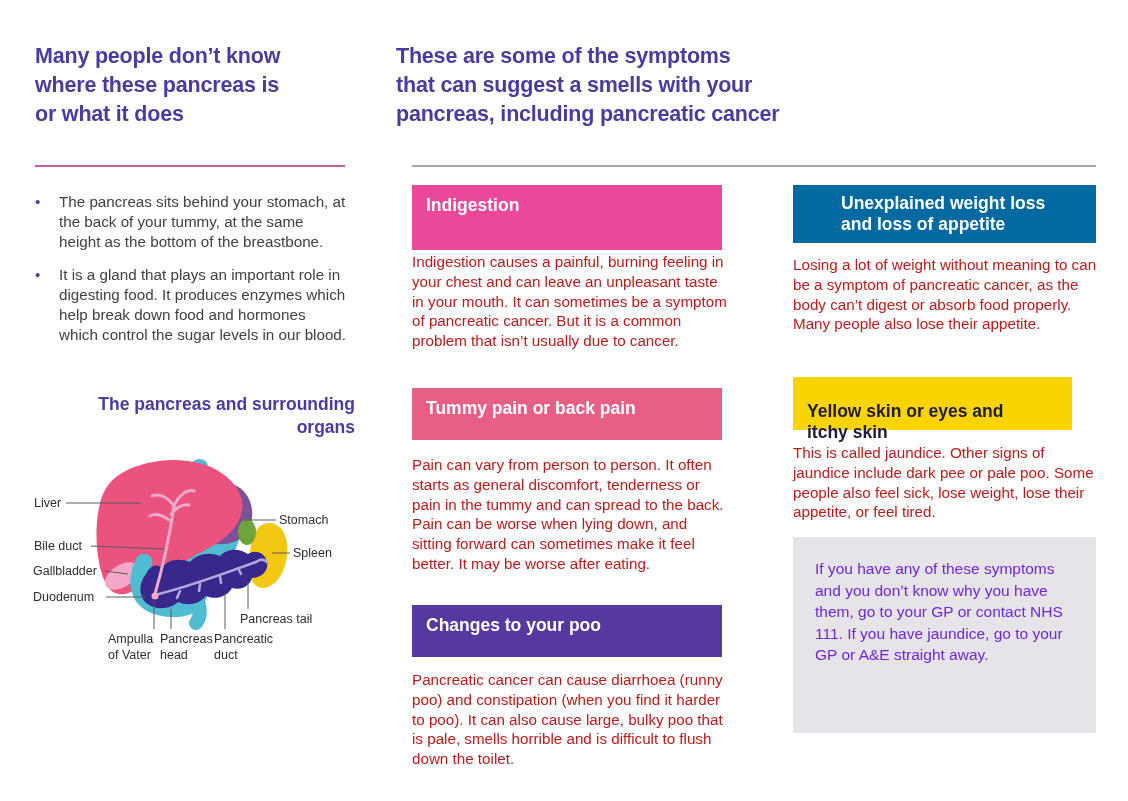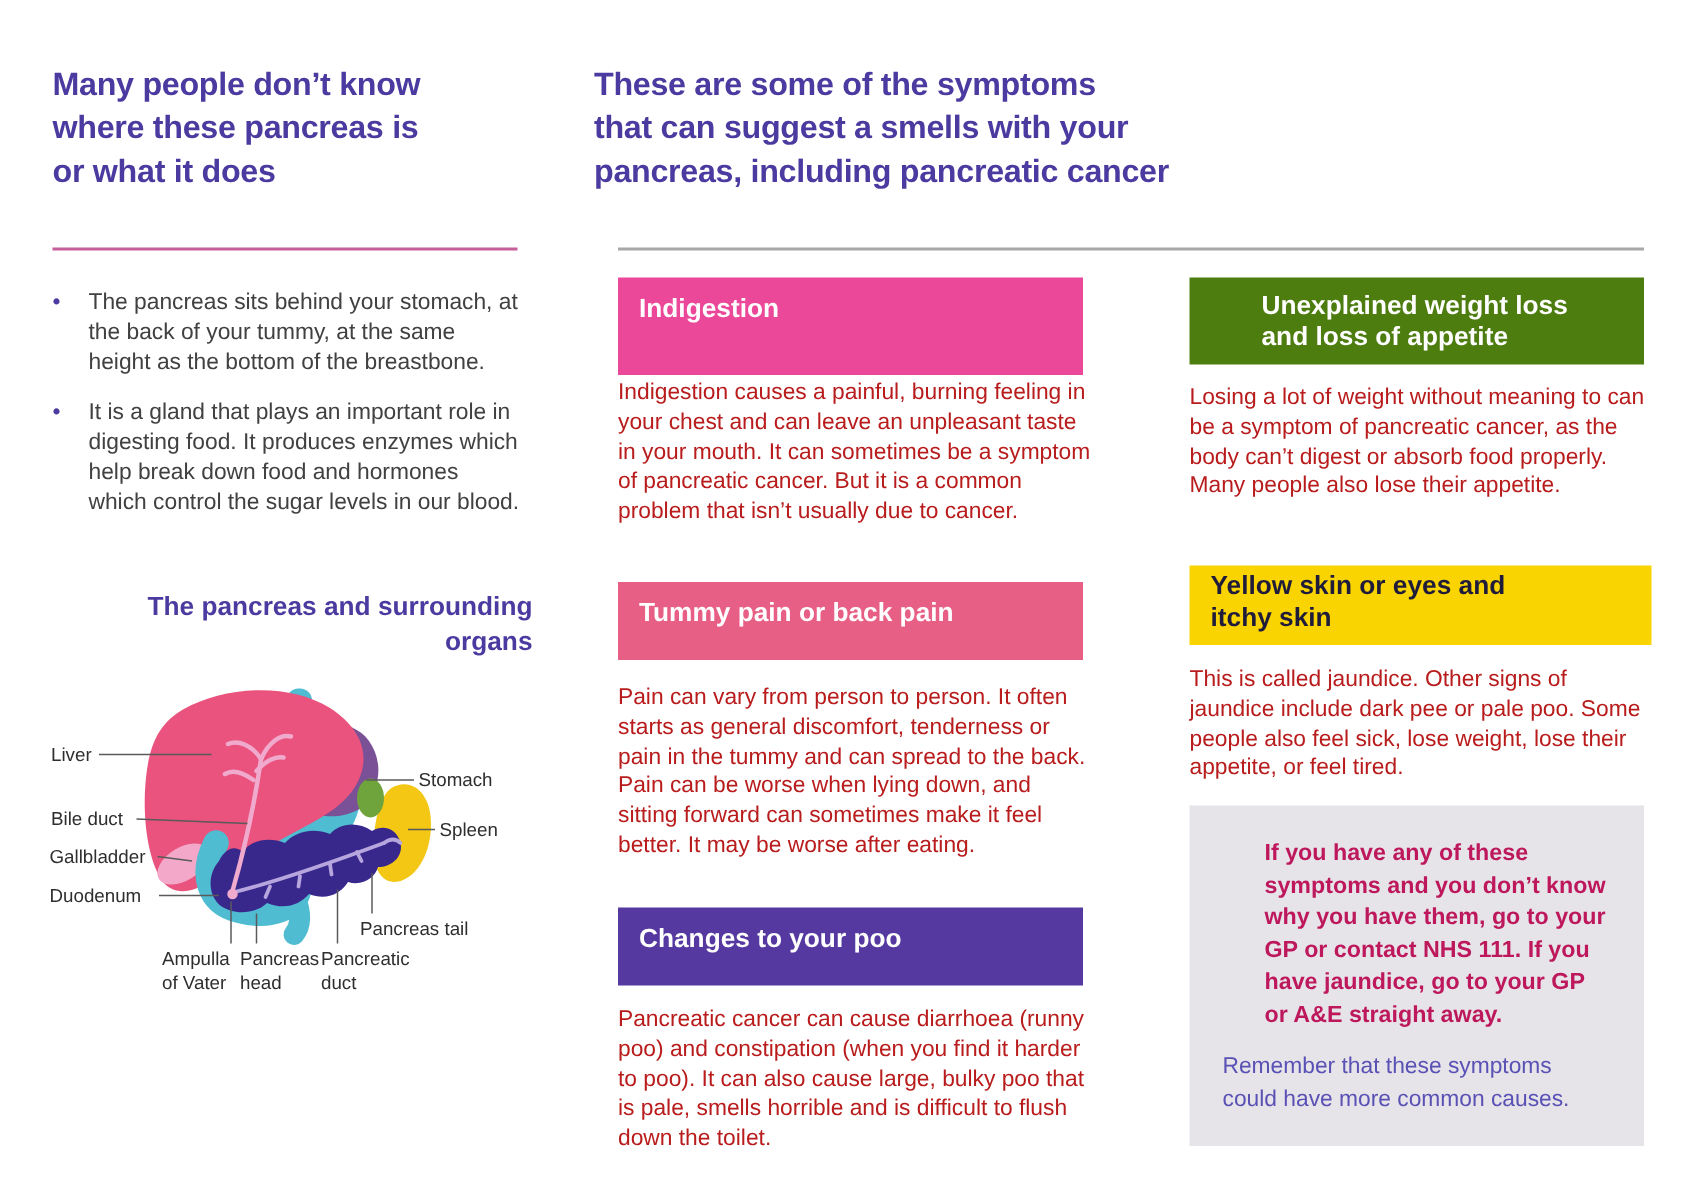--- a/index.html
+++ b/index.html
@@ -20,21 +20,21 @@
   .bullets .marker { color:#4b3ba0; font-size:15.2px; line-height:19.8px; width:24px; flex:0 0 24px; }
   .bullets .btxt { font-size:15.2px; line-height:19.8px; color:#414141; }
 
   .sub-heading { font-size:17.5px; line-height:23px; font-weight:bold; color:#4b3ba0; }
 
   .card-header { padding:10px 14px 0 14px; }
   .card-header .title-line { font-size:17.5px; line-height:21px; font-weight:bold; color:#ffffff; }
   .card-body { font-size:15.2px; line-height:19.8px; color:#b91c1c; }
 
   .advice-box { background:#e6e4e9; padding:21px 22px; }
-  .advice-bold { font-size:15.5px; line-height:21.5px; font-weight:bold; color:#be185d;margin-left:28px; }
+  .advice-bold { font-size:15.5px; line-height:21.5px; font-weight:normal; color:#6d28d9; }
   .advice-note { font-size:15.2px; line-height:21.5px; color:#5a51b5; margin-top:13px; }
 
   svg text { font-family:"Liberation Sans", sans-serif; font-size:12.5px; fill:#2e2e2e; }
   svg .lbl-line { stroke:#5a5a5a; stroke-width:1; fill:none; }
 </style>
 </head>
 <body>
 
 <div class="page">
 
@@ -143,30 +143,29 @@
   <div class="abs card-header" style="left: 412px; top: 388px; width: 310px; height: 52px; background-color: rgb(231, 95, 132);">
     <div class="title-line" style="color: rgb(255, 255, 255);">Tummy pain or back pain</div>
   </div>
   <p class="abs card-body" style="left:412px; top:455px; width:316px;">Pain can vary from person to person. It often starts as general discomfort, tenderness or pain in the tummy and can spread to the back. Pain can be worse when lying down, and sitting forward can sometimes make it feel better. It may be worse after eating.</p>
 
   <div class="abs card-header" style="left: 412px; top: 605px; width: 310px; height: 52px; background-color: rgb(86, 57, 160);">
     <div class="title-line" style="color: rgb(255, 255, 255);">Changes to your poo</div>
   </div>
   <p class="abs card-body" style="left:412px; top:670px; width:316px;">Pancreatic cancer can cause diarrhoea (runny poo) and constipation (when you find it harder to poo). It can also cause large, bulky poo that is pale, smells horrible and is difficult to flush down the toilet.</p>
 
-  <div class="abs card-header" style="left: 793px; top: 185px; width: 303px; height: 58px; padding-top: 8px; background-color: #4d7c0f; padding-left: 48px;">
+  <div class="abs card-header" style="left: 793px; top: 185px; width: 303px; height: 58px; padding-top: 8px; background-color: #0369a1; padding-left: 48px;">
     <div class="title-line" style="color: rgb(255, 255, 255);">Unexplained weight loss</div>
     <div class="title-line" style="color: rgb(255, 255, 255);">and loss of appetite</div>
   </div>
   <p class="abs card-body" style="left:793px; top:255px; width:308px;">Losing a lot of weight without meaning to can be a symptom of pancreatic cancer, as the body can’t digest or absorb food properly. Many people also lose their appetite.</p>
 
-  <div class="abs card-header" style="left: 793px; top: 377px; width: 308px; height: 53px; padding-top: 3px; background-color: rgb(249, 212, 1);">
+  <div class="abs card-header" style="left: 793px; top: 377px; width: 279px; height: 53px; padding-top: 24px; background-color: rgb(249, 212, 1);">
     <div class="title-line" style="color: rgb(30, 28, 58);">Yellow skin or eyes and</div>
     <div class="title-line" style="color: rgb(30, 28, 58);">itchy skin</div>
   </div>
   <p class="abs card-body" style="left:793px; top:443px; width:308px;">This is called jaundice. Other signs of jaundice include dark pee or pale poo. Some people also feel sick, lose weight, lose their appetite, or feel tired.</p>
 
   <div class="abs advice-box" style="left:793px; top:537px; width:303px; min-height:196px;">
     <p class="advice-bold">If you have any of these symptoms and you don’t know why you have them, go to your GP or contact NHS 111. If you have jaundice, go to your GP or A&amp;E straight away.</p>
-    <p class="advice-note">Remember that these symptoms could have more common causes.</p>
   </div>
 
 </div>
 
 </body></html>

